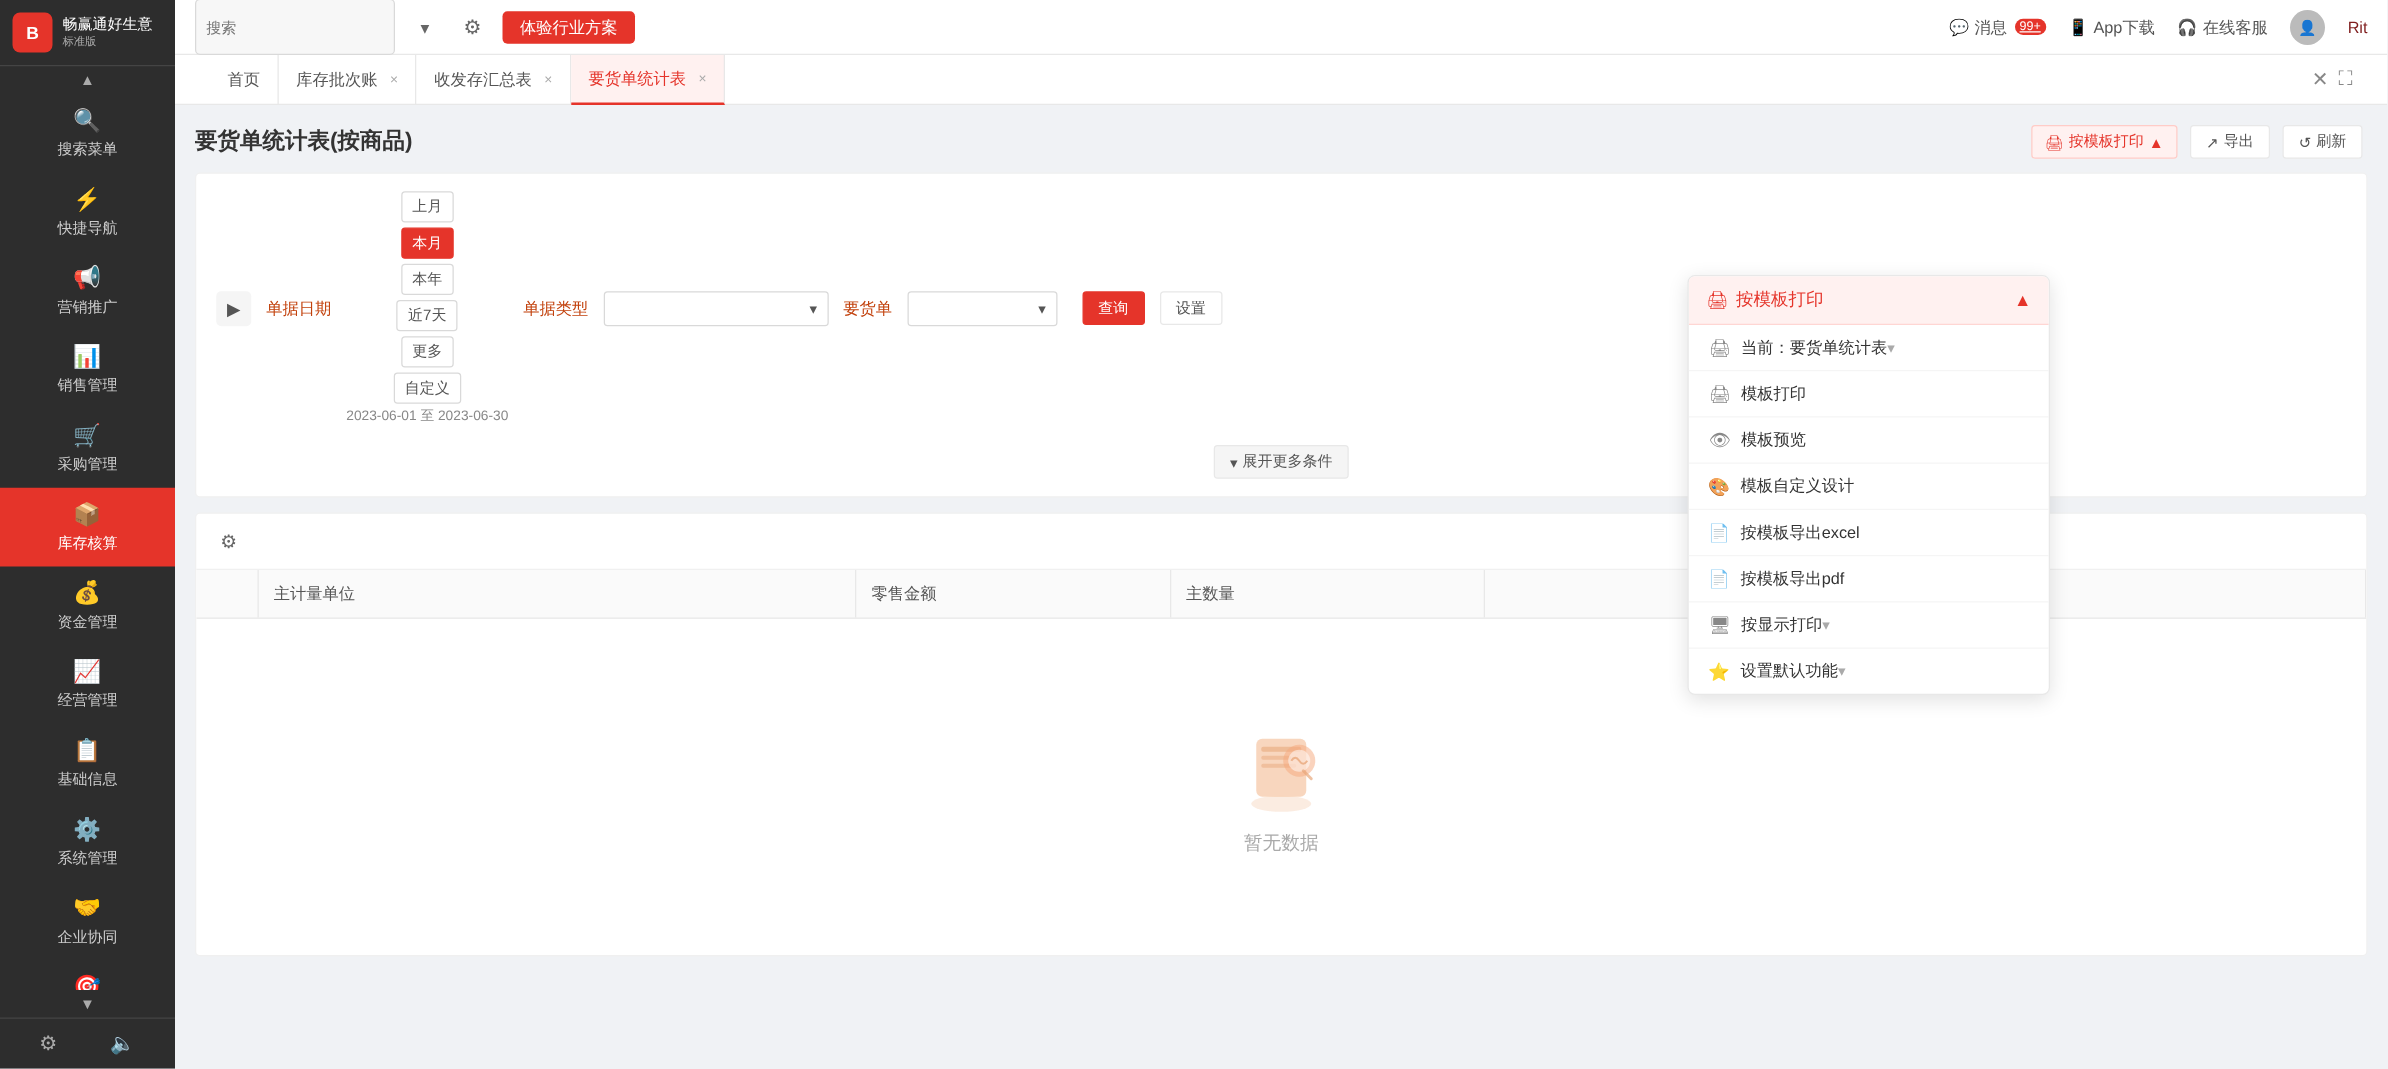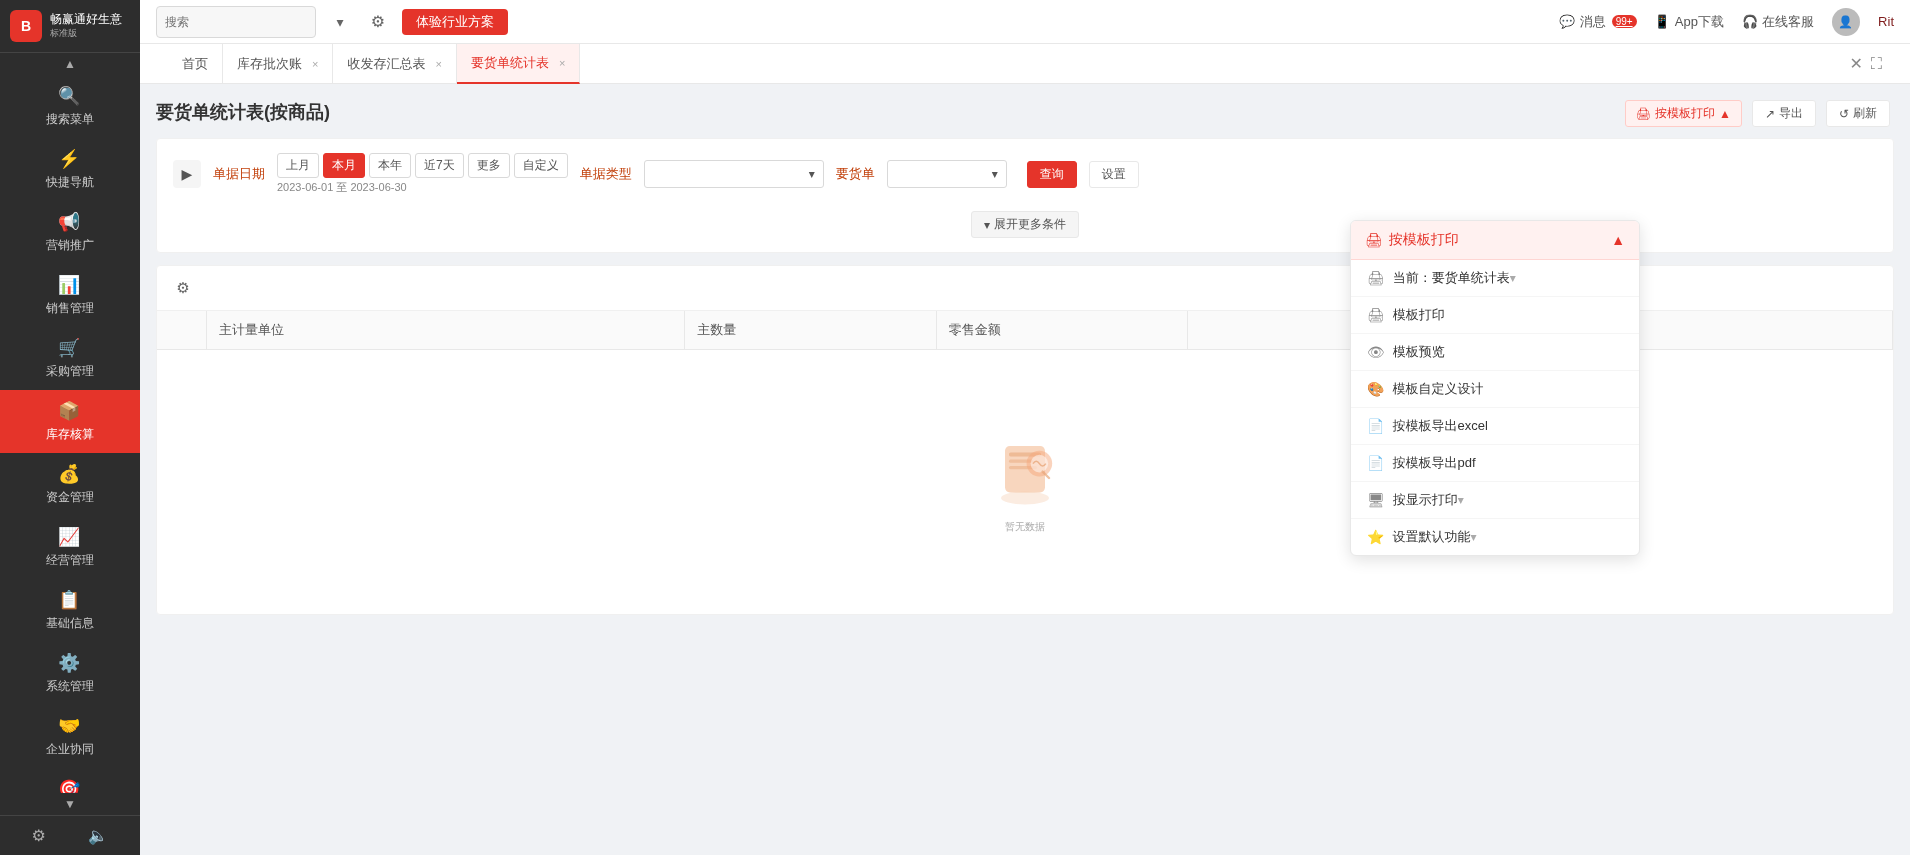--- a/index.html
+++ b/index.html
@@ -80,21 +80,21 @@
       height: 44px;
       background: #fff;
       display: flex;
       align-items: center;
       padding: 0 16px;
       border-bottom: 1px solid #e8e8e8;
       gap: 10px;
     }
     .topbar-search {
       width: 160px;
-      height: 32px;
+      height: 45px;
       border: 1px solid #d9d9d9;
       border-radius: 4px;
       padding: 0 8px;
       font-size: 12px;
       color: #999;
       background: #f7f7f7;
     }
     .topbar-dropdown-btn {
       width: 28px; height: 28px;
       background: none; border: none; cursor: pointer;
@@ -234,20 +234,21 @@
     }
     .filter-label {
       font-size: 13px;
       color: #c2410c;
       white-space: nowrap;
     }
     .date-options {
       display: flex;
       align-items: center;
       gap: 4px;
+      flex-direction: column;
     }
     .date-btn {
       padding: 3px 8px;
       border: 1px solid #d9d9d9;
       border-radius: 3px;
       background: #fff;
       font-size: 12px;
       color: #555;
       cursor: pointer;
     }
@@ -320,21 +321,21 @@
     }
     .table-header-cell:first-child { max-width: 50px; flex: 0 0 50px; }
     .table-header-cell:nth-child(2) { flex: 2; }
     .empty-state {
       display: flex;
       flex-direction: column;
       align-items: center;
       justify-content: center;
       padding: 80px 0;
       color: #aaa;
-      font-size: 10px;
+      font-size: 15px;
     }
     .empty-icon-svg {
       width: 80px;
       height: 80px;
       margin-bottom: 10px;
     }
 
     
     .content-actions {
       position: absolute;
@@ -621,22 +622,22 @@
       </div>
     </div>
 
     <div class="table-card">
       <div class="table-toolbar">
         <button class="table-toolbar-gear">⚙</button>
       </div>
       <div class="table-header">
         <div class="table-header-cell"></div>
         <div class="table-header-cell">主计量单位</div>
+        <div class="table-header-cell">零售金额</div>
         <div class="table-header-cell">主数量</div>
-        <div class="table-header-cell">零售金额</div>
         <div class="table-header-cell" style="flex:3;"></div>
       </div>
       <div class="empty-state">
 
         <svg class="empty-icon-svg" viewBox="0 0 100 100" xmlns="http://www.w3.org/2000/svg">
           <ellipse cx="50" cy="85" rx="30" ry="8" fill="#f5d0b5" opacity="0.4"></ellipse>
           <rect x="25" y="20" width="50" height="58" rx="6" fill="#f5c5a3" opacity="0.7"></rect>
           <rect x="30" y="28" width="40" height="5" rx="2" fill="#e8a87c" opacity="0.6"></rect>
           <rect x="30" y="37" width="30" height="4" rx="2" fill="#e8a87c" opacity="0.5"></rect>
           <rect x="30" y="45" width="35" height="4" rx="2" fill="#e8a87c" opacity="0.5"></rect>

